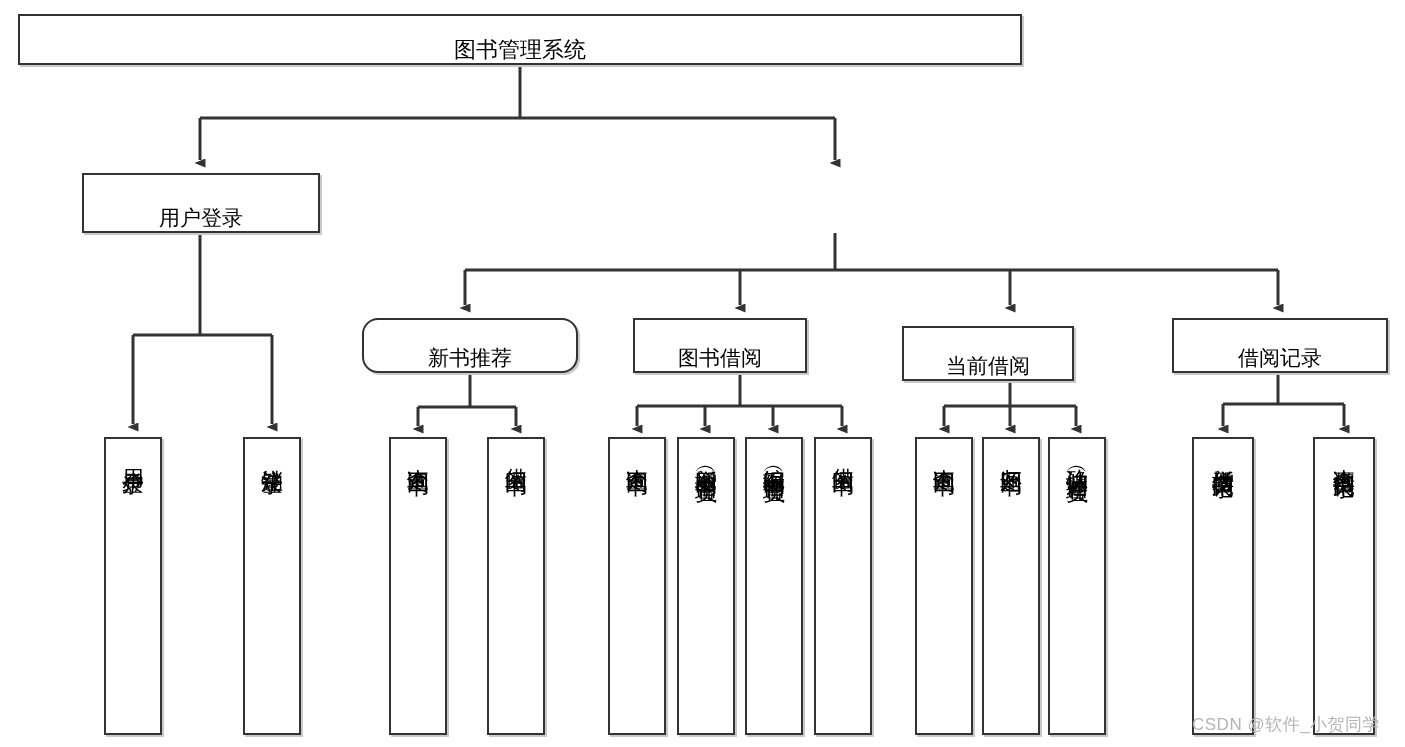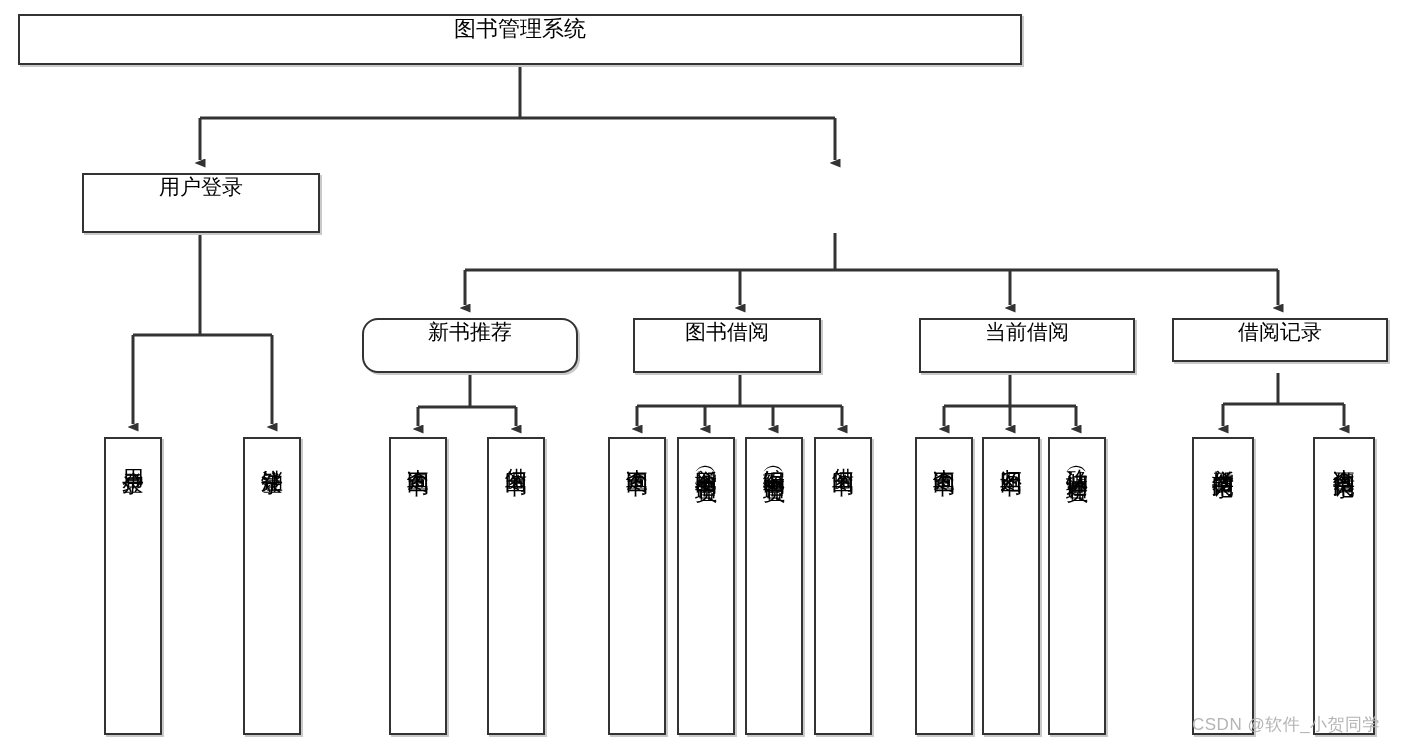--- a/index.html
+++ b/index.html
@@ -26,21 +26,21 @@
     height: 747px;
     pointer-events: none;
   }
   .node {
     position: absolute;
     box-sizing: border-box;
     background: #ffffff;
     border: 2px solid #333333;
     box-shadow: 2px 2px 0 0 #c9c9c9;
     display: flex;
-    align-items: flex-start;
+    align-items: flex-end;
     justify-content: center;
     color: #000000;
     z-index: 2;
   }
   .node-label {
     display: block;
     line-height: 1.18;
     text-align: center;
     white-space: nowrap;
   }
@@ -132,27 +132,27 @@
     <span class="node-label">图书管理系统</span>
   </div>
 
   <div class="node horiz" style="left:82px; top:173px; width:238px; height:60px;">
     <span class="node-label">用户登录</span>
   </div>
 
   <div class="node horiz" style="left:362px; top:318px; width:216px; height:55px;border-radius:16px;">
     <span class="node-label">新书推荐</span>
   </div>
-  <div class="node horiz" style="left:633px; top:318px; width:188px; height:55px;">
+  <div class="node horiz" style="left:633px; top:318px; width:174px; height:55px;">
     <span class="node-label">图书借阅</span>
   </div>
-  <div class="node horiz" style="left:902px; top:318px; width:216px; height:55px;margin-left:17px;">
+  <div class="node horiz" style="left:902px; top:326px; width:172px; height:55px;">
     <span class="node-label">当前借阅</span>
   </div>
-  <div class="node horiz" style="left:1172px; top:318px; width:216px; height:44px;">
+  <div class="node horiz" style="left:1172px; top:318px; width:216px; height:55px;">
     <span class="node-label">借阅记录</span>
   </div>
 
   <div class="node vert" style="left:104px; top:437px; width:58px; height:298px;">
     <span class="node-label">用户登录</span>
   </div>
   <div class="node vert" style="left:243px; top:437px; width:58px; height:298px;">
     <span class="node-label">注销登录</span>
   </div>
 

